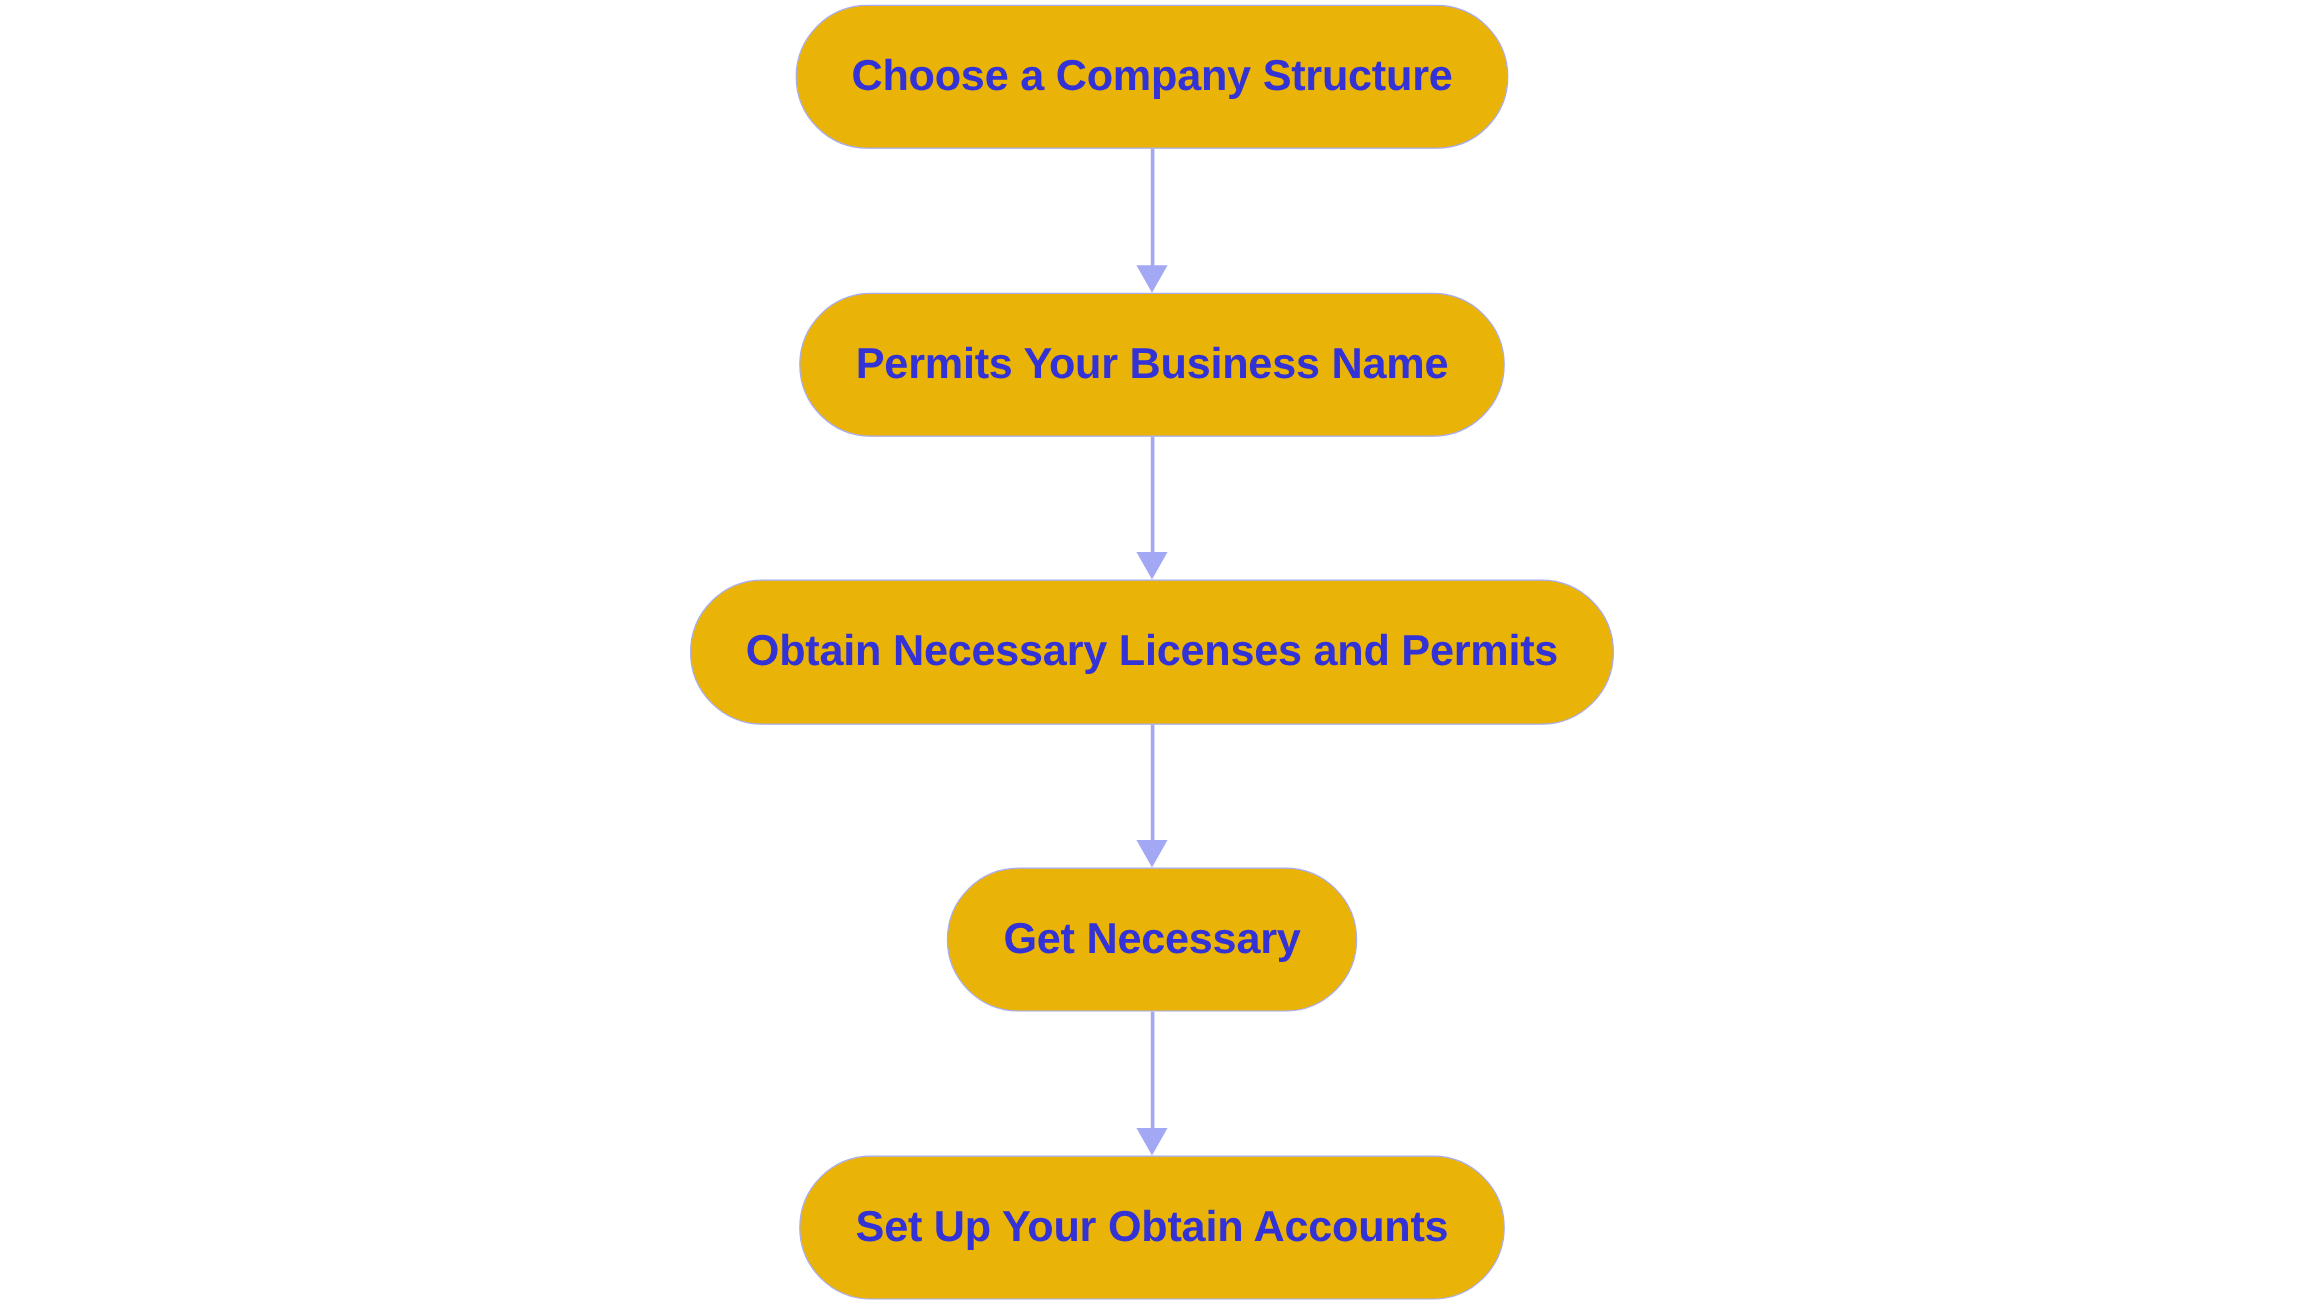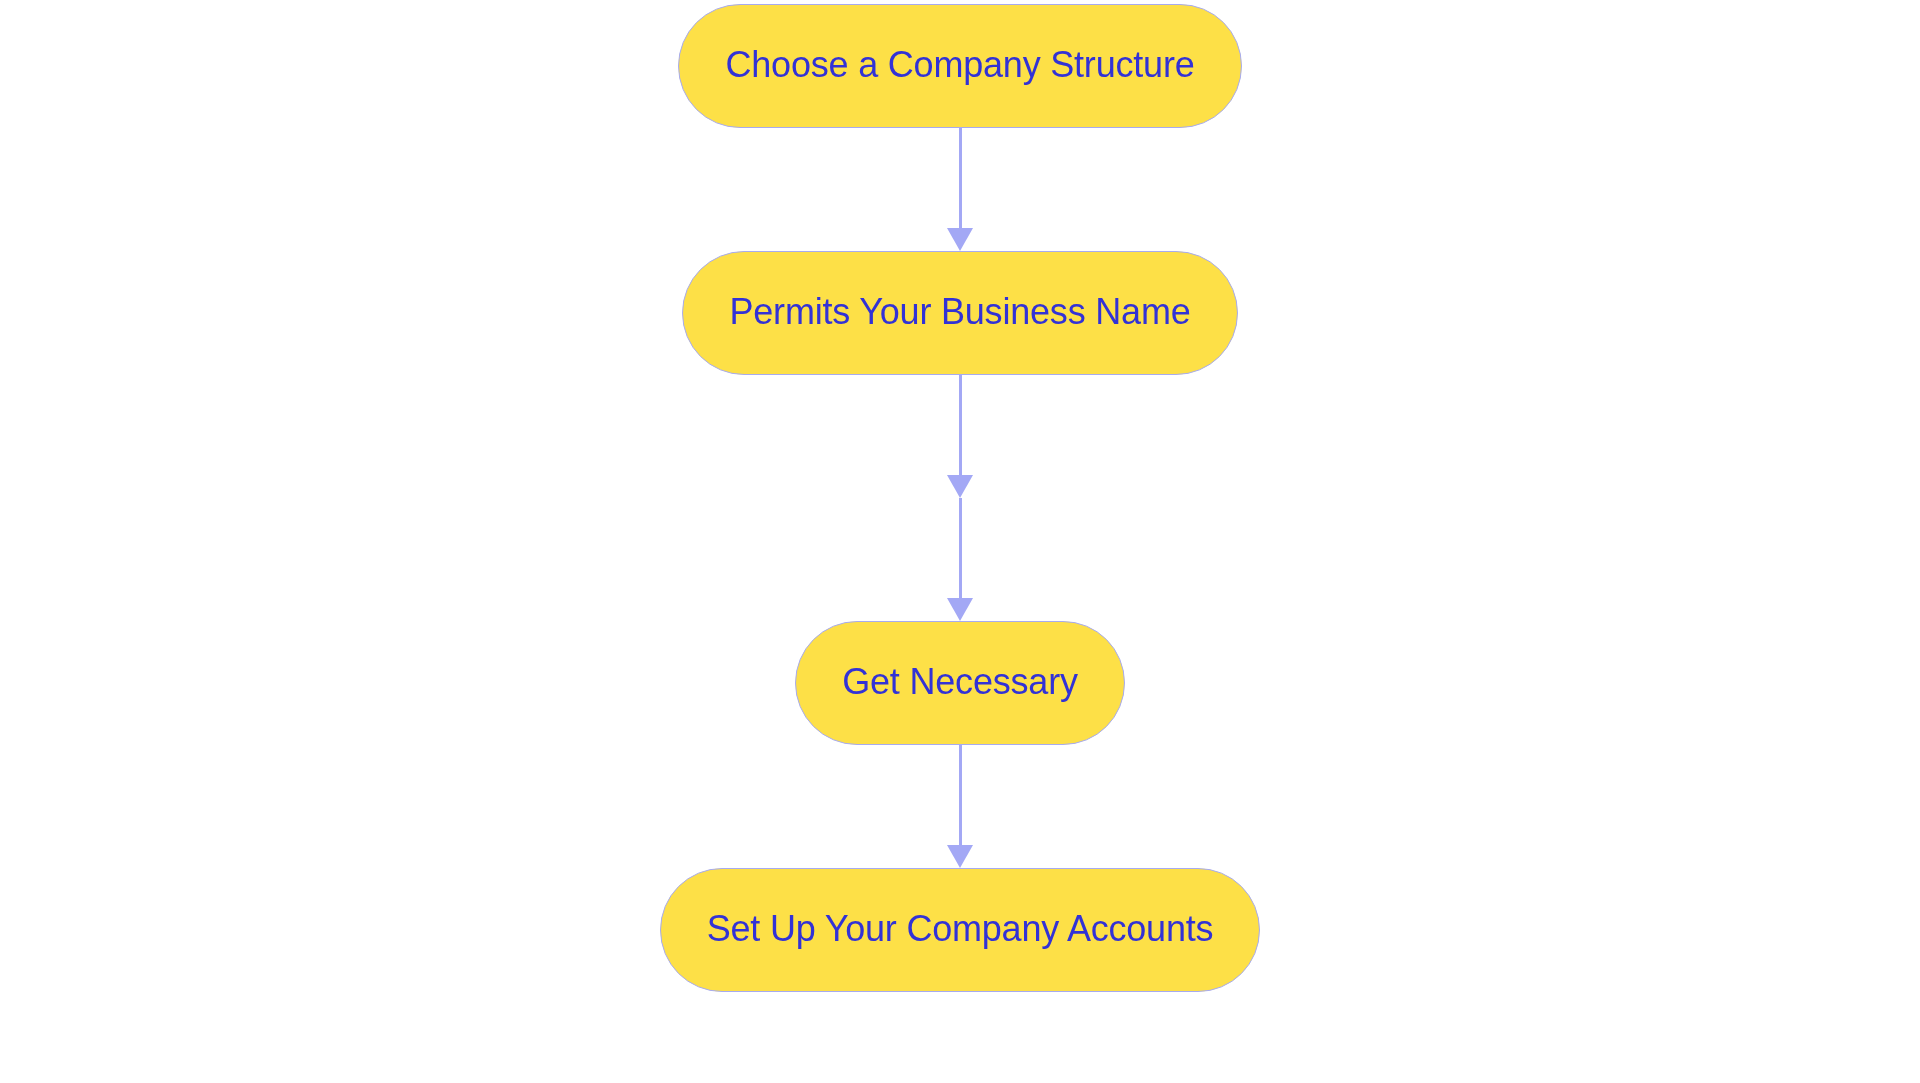--- a/index.html
+++ b/index.html
@@ -32,26 +32,26 @@
     flex-direction: column;
     align-items: center;
     justify-content: flex-start;
   }
 
   .flow-node {
     box-sizing: border-box;
     display: flex;
     align-items: center;
     justify-content: center;
-    background: #fde047;
+    background: #eab308;
     border: 1.6px solid #a7abf0;
     border-radius: 999px;
     color: #3232d6;
     font-size: 36px;
-    font-weight: 400;
+    font-weight: 700;
     letter-spacing: -0.2px;
     white-space: nowrap;
     padding: 0 46px;
     height: 124px;
     line-height: 1;
   }
 
   .flow-node .node-label {
     display: block;
     transform: translateY(-1px);
@@ -101,33 +101,36 @@
 
     <div class="flow-node">
       <span class="node-label">Permits Your Business Name</span>
     </div>
 
     <div class="flow-connector" style="height:123px;">
       <div class="connector-line"></div>
       <div class="connector-head"></div>
     </div>
 
+    <div class="flow-node">
+      <span class="node-label">Obtain Necessary Licenses and Permits</span>
+    </div>
 
     <div class="flow-connector" style="height:123px;">
       <div class="connector-line"></div>
       <div class="connector-head"></div>
     </div>
 
     <div class="flow-node">
       <span class="node-label">Get Necessary</span>
     </div>
 
     <div class="flow-connector" style="height:123px;">
       <div class="connector-line"></div>
       <div class="connector-head"></div>
     </div>
 
     <div class="flow-node">
-      <span class="node-label">Set Up Your Company Accounts</span>
+      <span class="node-label">Set Up Your Obtain Accounts</span>
     </div>
 
   </div>
 </div>
 
 </body></html>

